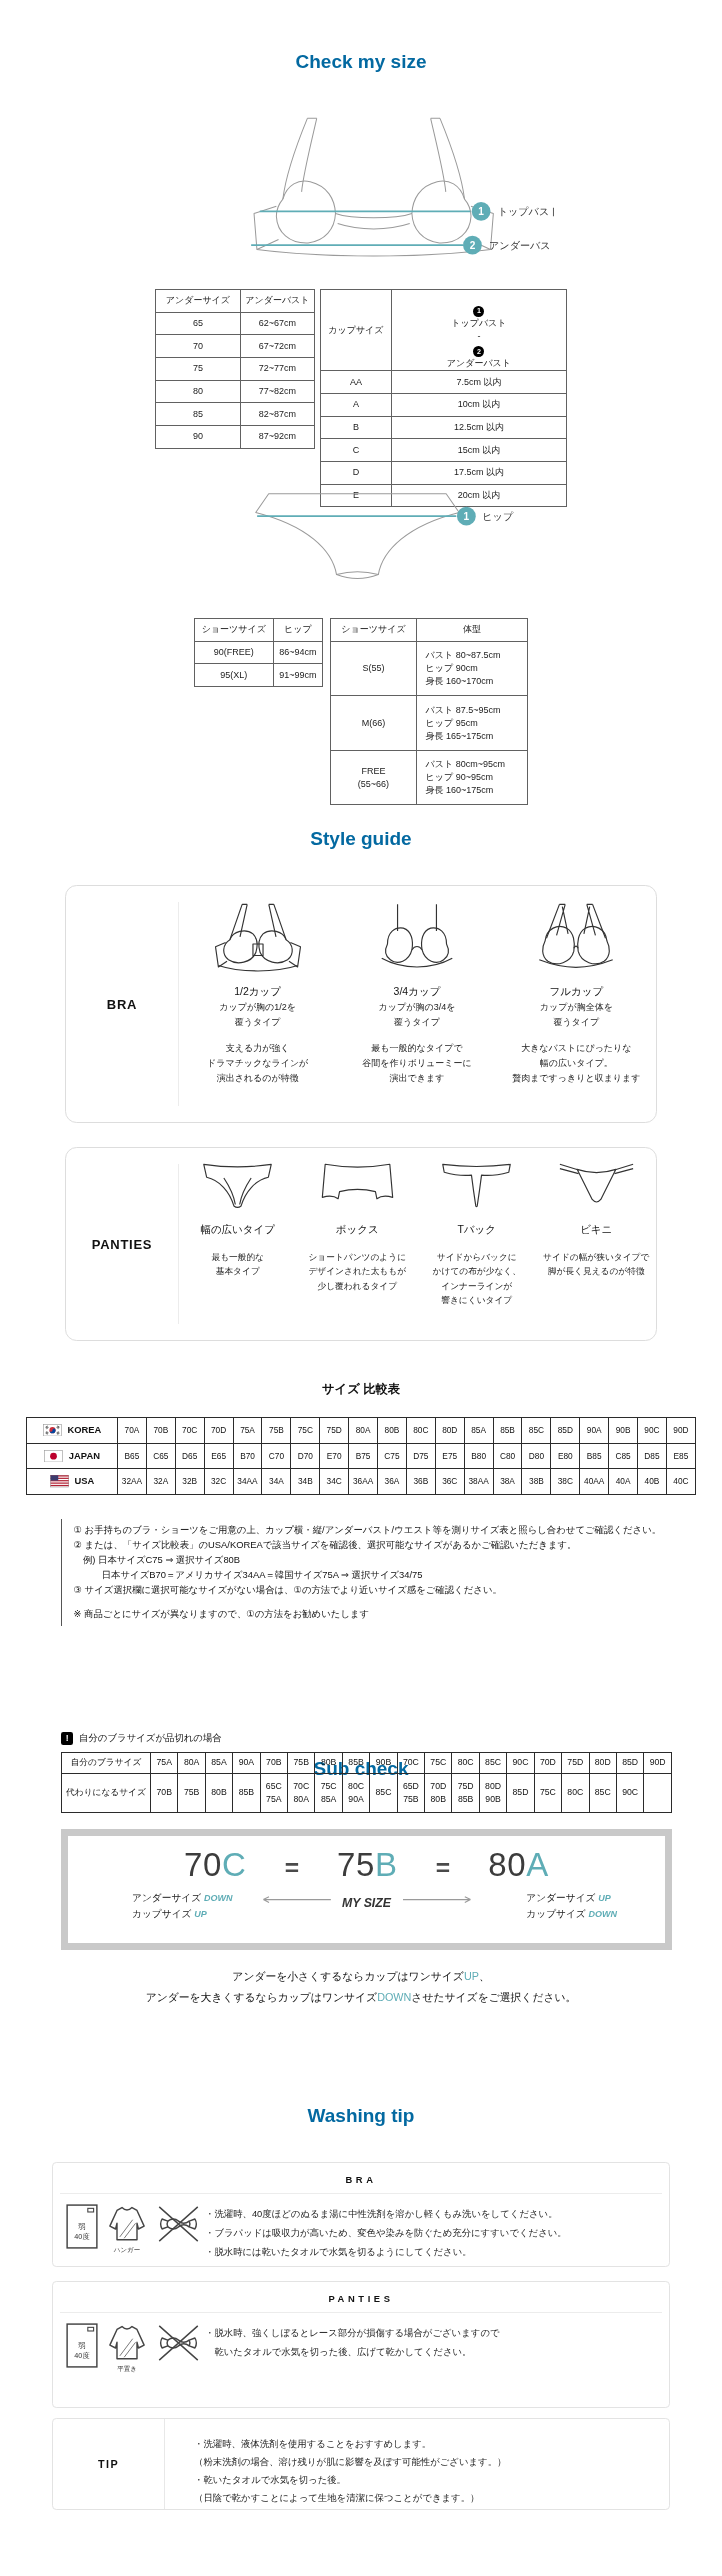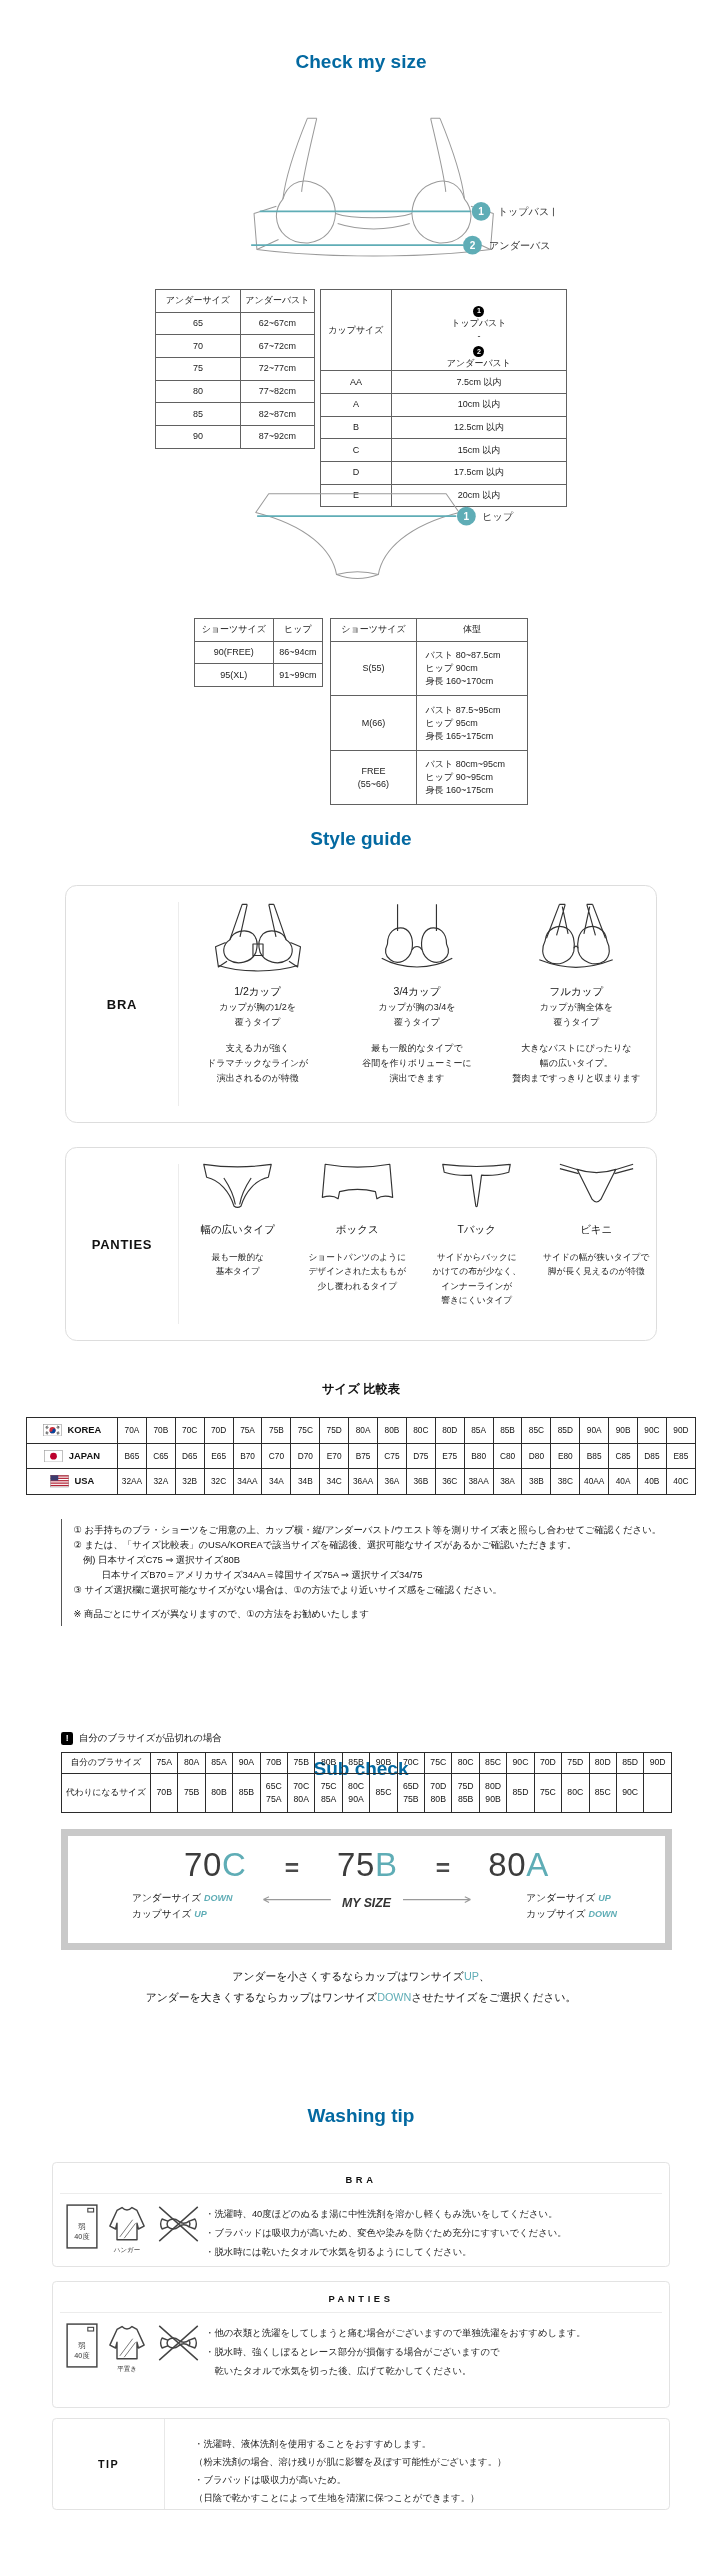--- a/index.html
+++ b/index.html
@@ -651,31 +651,30 @@
             <g fill="none" stroke="#444" stroke-width="2" stroke-linejoin="round">
               <path d="M8,21 Q4,28 8,35 L16,32 Q14,28 16,24 Z"></path>
               <path d="M54,21 Q58,28 54,35 L46,32 Q48,28 46,24 Z"></path>
               <path d="M16,24 Q24,18 31,24 Q38,30 46,24 M16,32 Q24,38 31,32 Q38,26 46,32"></path>
               <path d="M4,4 L58,52 M58,4 L4,52"></path>
             </g>
           </svg>
         </div>
       </div>
       <div class="wlines">
-          <div class="bline">・他の衣類と洗濯をしてしまうと痛む場合がございますので単独洗濯をおすすめします。</div>
           <div class="bline">・脱水時、強くしぼるとレース部分が損傷する場合がございますので</div>
           <div class="bline">　乾いたタオルで水気を切った後、広げて乾かしてください。</div>
         </div>
     </div>
   </div>
 
   <div class="wbox tipbox" style="top:2418px;height:92px">
     <div class="tiplabel">TIP</div>
     <div class="tipbody">
         <div class="bline">・洗濯時、液体洗剤を使用することをおすすめします。</div>
         <div class="bline">（粉末洗剤の場合、溶け残りが肌に影響を及ぼす可能性がございます。）</div>
-        <div class="bline">・ブラパッドは吸収力が高いため。</div>
+        <div class="bline">・乾いたタオルで水気を切った後。</div>
         <div class="bline">（日陰で乾かすことによって生地を清潔に保つことができます。）</div>
       </div>
   </div>
 
 </div>
 
 
 </body></html>

